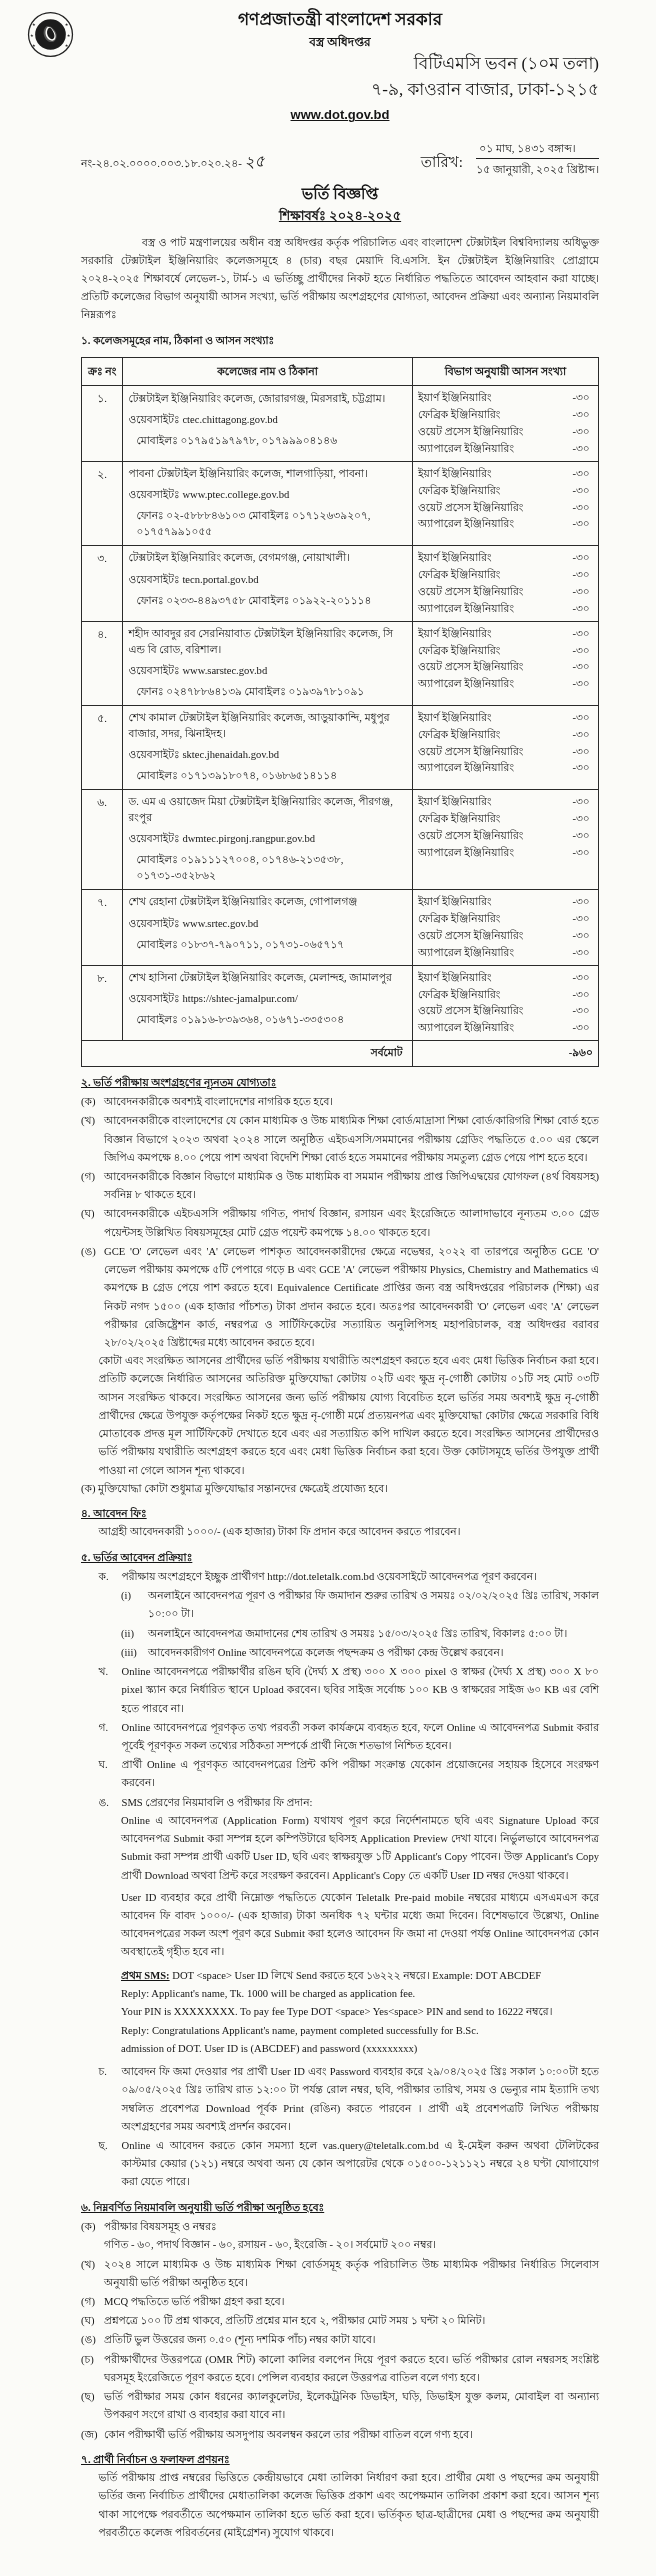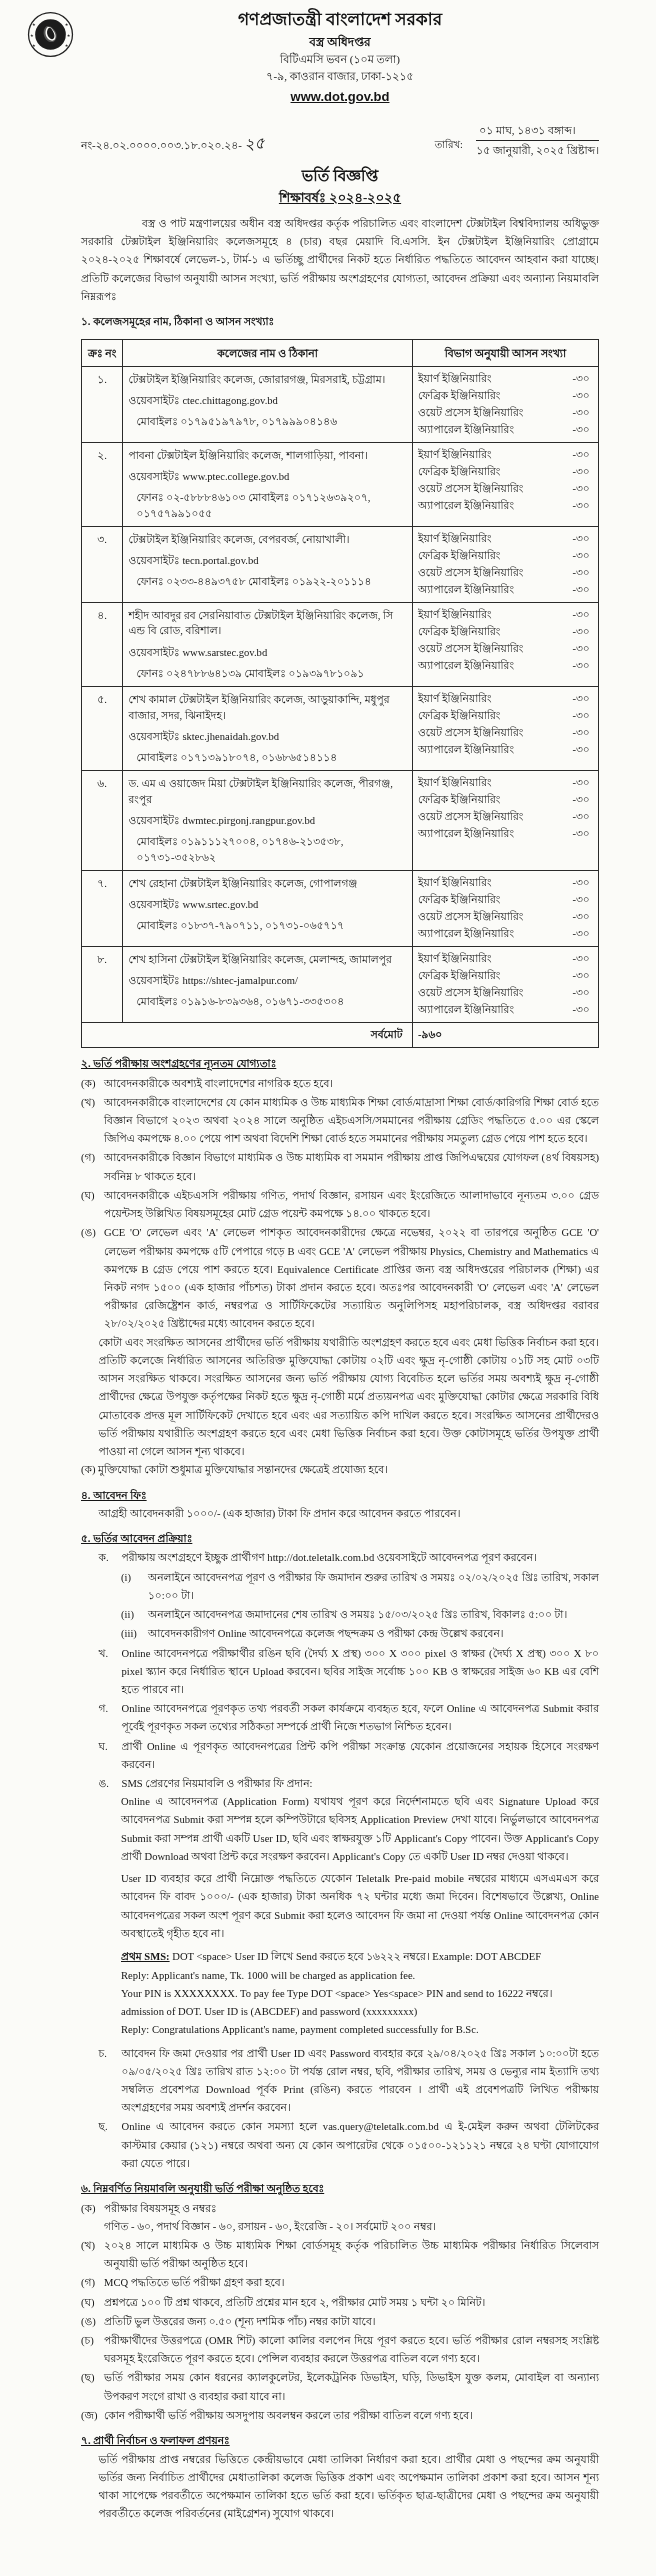--- a/index.html
+++ b/index.html
@@ -13,28 +13,28 @@
     font-size:10.6px;
     line-height:1.72;
     box-sizing:border-box;
     padding:7.2px 58px 0 81px;
     overflow:hidden;
   }
   
   .letterhead{text-align:center;}
   .letterhead .l1{font-size:17px;font-weight:bold;line-height:1.5;}
   .letterhead .l2{font-size:12px;font-weight:bold;line-height:1.5;}
-  .letterhead .l3,.letterhead .l4{font-size:11px;line-height:1.55;}
+  .letterhead .l3,.letterhead .l4{font-size:17px;line-height:1.55;text-align:right;}
   .letterhead .site{font-size:13px;font-weight:bold;text-decoration:underline;line-height:1.8;font-family:"Liberation Sans",sans-serif;}
   .seal{position:absolute;left:27px;top:11.3px;}
   .memo-row{display:flex;justify-content:space-between;align-items:flex-start;margin-top:13.4px;}
   .memo-no{font-size:10.8px;padding-top:8.2px;}
   .memo-hand{font-size:16px;font-style:italic;font-family:"DejaVu Sans",sans-serif;display:inline-block;transform:rotate(-4deg);margin-left:2.1px;}
   .date-block{display:flex;gap:13.4px;align-items:center;}
-  .date-label{font-size:10px;padding-top:7.2px;}
+  .date-label{font-size:15px;padding-top:7.2px;}
   .date-stack{text-align:left;font-size:10.8px;line-height:1.6;}
   .date-stack .top{border-bottom:1px solid #222;padding:0 3.1px 1px 3.1px;}
   .date-stack .bot{padding-top:1.5px;}
   
   .doc-title{text-align:center;font-size:15.5px;font-weight:bold;margin-top:5.2px;line-height:1.4;}
   .doc-session{text-align:center;font-size:13px;font-weight:bold;text-decoration:underline;margin-top:2.1px;line-height:1.4;}
   .intro{ text-align:justify;margin-top:8.2px;text-indent:61px;}
   
   .sec-head{font-weight:bold;margin-top:7.2px;}
   .u{text-decoration:underline;}
@@ -50,21 +50,21 @@
   .t1 th,.t1 td{border:1.3px solid #2a2a2a;padding:3.1px 5.2px;vertical-align:top;}
   .t1 th{font-weight:bold;font-size:10.8px;text-align:center;padding:4.1px 3.1px;}
   .t1 .c-sl{width:8%;text-align:center;font-size:10.8px;}
   .t1 .c-college{width:56%;}
   .t1 .c-college .cl{margin:1.5px 0 5.2px 0;line-height:1.5;}
   .t1 .c-college .cl:last-child{margin-bottom:1.5px;margin-left:8px;}
   .t1 .c-depts{width:36%;}
   .dept-line{display:flex;justify-content:space-between;line-height:1.5;margin:1px 0;}
   .dept-line .seat{padding-right:3.1px;}
   .t1 .total-label{text-align:right;font-weight:bold;padding-right:9.3px;}
-  .t1 .total-val{font-weight:bold;padding-right:5.2px;}
+  .t1 .total-val{text-align:right;font-weight:bold;padding-right:5.2px;}
 </style>
 </head>
 <body>
 
 <div class="page">
 
   <div class="seal">
     <svg width="47" height="47" viewBox="0 0 92 92" style="font-size:20.5px">
       <circle cx="46" cy="46" r="43" fill="none" stroke="#222" stroke-width="2.5"></circle>
       <circle cx="46" cy="46" r="30" fill="#1c1c1c"></circle>
@@ -167,21 +167,21 @@
             <div class="dept-line">
               <span>অ্যাপারেল ইঞ্জিনিয়ারিং</span>
               <span class="seat">-৩০</span>
             </div>
           </td>
         </tr>
 
         <tr>
           <td class="c-sl">৩.</td>
           <td class="c-college">
-            <div class="cl">টেক্সটাইল ইঞ্জিনিয়ারিং কলেজ, বেপরবর্জ, নোয়াখালী।</div>
+            <div class="cl">টেক্সটাইল ইঞ্জিনিয়ারিং কলেজ, বেগমগঞ্জ, নোয়াখালী।</div>
             <div class="cl">ওয়েবসাইটঃ tecn.portal.gov.bd</div>
             <div class="cl">ফোনঃ ০২৩৩-৪৪৯৩৭৫৮ মোবাইলঃ ০১৯২২-২০১১১৪</div>
           </td>
           <td class="c-depts">
             <div class="dept-line">
               <span>ইয়ার্ণ ইঞ্জিনিয়ারিং</span>
               <span class="seat">-৩০</span>
             </div>
             <div class="dept-line">
               <span>ফেব্রিক ইঞ্জিনিয়ারিং</span>
@@ -407,22 +407,22 @@
     </div>
   <div class="li indent1">
       <span class="lab">ঙ.</span>
       <span class="txt">SMS প্রেরণের নিয়মাবলি ও পরীক্ষার ফি প্রদান:</span>
     </div>
   <div class="indent2" style="text-align:justify;">Online এ আবেদনপত্র (Application Form) যথাযথ পূরণ করে নির্দেশনামতে ছবি এবং Signature Upload করে আবেদনপত্র Submit করা সম্পন্ন হলে কম্পিউটারে ছবিসহ Application Preview দেখা যাবে। নির্ভুলভাবে আবেদনপত্র Submit করা সম্পন্ন প্রার্থী একটি User ID, ছবি এবং স্বাক্ষরযুক্ত ১টি Applicant's Copy পাবেন। উক্ত Applicant's Copy প্রার্থী Download অথবা প্রিন্ট করে সংরক্ষণ করবেন। Applicant's Copy তে একটি User ID নম্বর দেওয়া থাকবে।</div>
   <div class="indent2" style="text-align:justify;margin-top:4.1px;">User ID ব্যবহার করে প্রার্থী নিম্নোক্ত পদ্ধতিতে যেকোন Teletalk Pre-paid mobile নম্বরের মাধ্যমে এসএমএস করে আবেদন ফি বাবদ ১০০০/- (এক হাজার) টাকা অনধিক ৭২ ঘন্টার মধ্যে জমা দিবেন। বিশেষভাবে উল্লেখ্য, Online আবেদনপত্রের সকল অংশ পূরণ করে Submit করা হলেও আবেদন ফি জমা না দেওয়া পর্যন্ত Online আবেদনপত্র কোন অবস্থাতেই গৃহীত হবে না।</div>
   <div class="indent2" style="margin-top:5.2px;"><span class="u" style="font-weight:bold;">প্রথম SMS:</span> <span>DOT &lt;space&gt; User ID লিখে Send করতে হবে ১৬২২২ নম্বরে। Example: DOT ABCDEF</span></div>
   <div class="indent2">Reply: Applicant's name, Tk. 1000 will be charged as application fee.</div>
   <div class="indent2">Your PIN is XXXXXXXX. To pay fee Type DOT &lt;space&gt; Yes&lt;space&gt; PIN and send to 16222 নম্বরে।</div>
+  <div class="indent2" style="text-align:justify;">Reply: Congratulations Applicant's name, payment completed successfully for B.Sc.</div>
   <div class="indent2">admission of DOT. User ID is (ABCDEF) and password (xxxxxxxxx)</div>
-  <div class="indent2" style="text-align:justify;">Reply: Congratulations Applicant's name, payment completed successfully for B.Sc.</div>
   <div class="li indent1" style="margin-top:5.2px;">
       <span class="lab">চ.</span>
       <span class="txt">আবেদন ফি জমা দেওয়ার পর প্রার্থী User ID এবং Password ব্যবহার করে ২৯/০৪/২০২৫ খ্রিঃ সকাল ১০:০০টা হতে ০৯/০৫/২০২৫ খ্রিঃ তারিখ রাত ১২:০০ টা পর্যন্ত রোল নম্বর, ছবি, পরীক্ষার তারিখ, সময় ও ভেন্যুর নাম ইত্যাদি তথ্য সম্বলিত প্রবেশপত্র Download পূর্বক Print (রঙিন) করতে পারবেন । প্রার্থী এই প্রবেশপত্রটি লিখিত পরীক্ষায় অংশগ্রহণের সময় অবশ্যই প্রদর্শন করবেন।</span>
     </div>
   <div class="li indent1">
       <span class="lab">ছ.</span>
       <span class="txt">Online এ আবেদন করতে কোন সমস্যা হলে vas.query@teletalk.com.bd এ ই-মেইল করুন অথবা টেলিটকের কাস্টমার কেয়ার (১২১) নম্বরে অথবা অন্য যে কোন অপারেটর থেকে ০১৫০০-১২১১২১ নম্বরে ২৪ ঘণ্টা যোগাযোগ করা যেতে পারে।</span>
     </div>
 
   <div class="sec-head"><span class="u">৬. নিম্নবর্ণিত নিয়মাবলি অনুযায়ী ভর্তি পরীক্ষা অনুষ্ঠিত হবেঃ</span></div>

